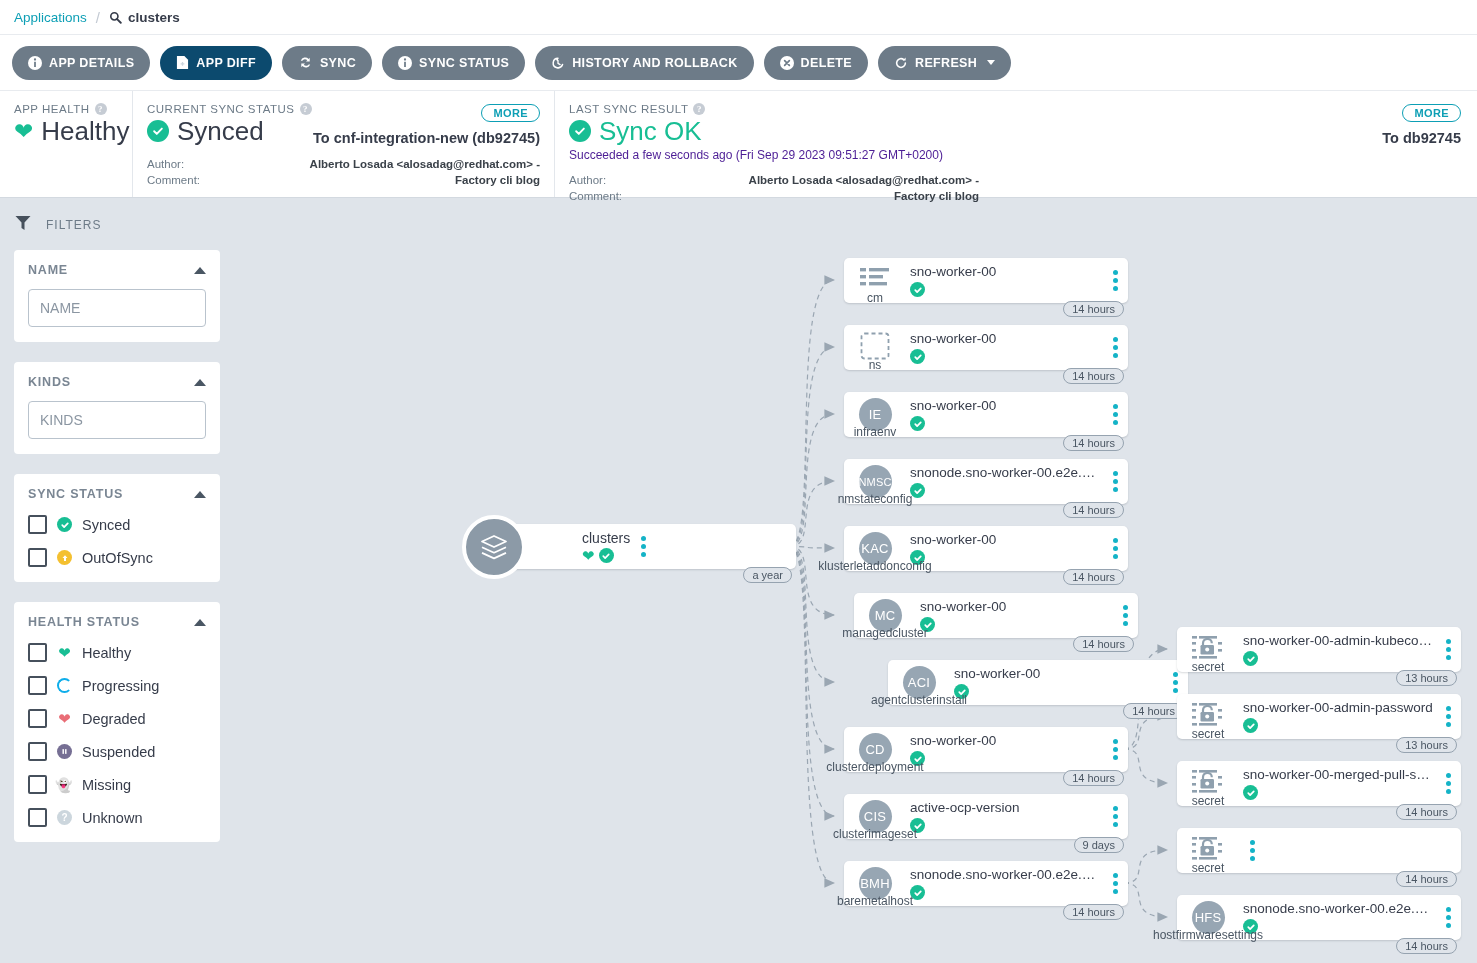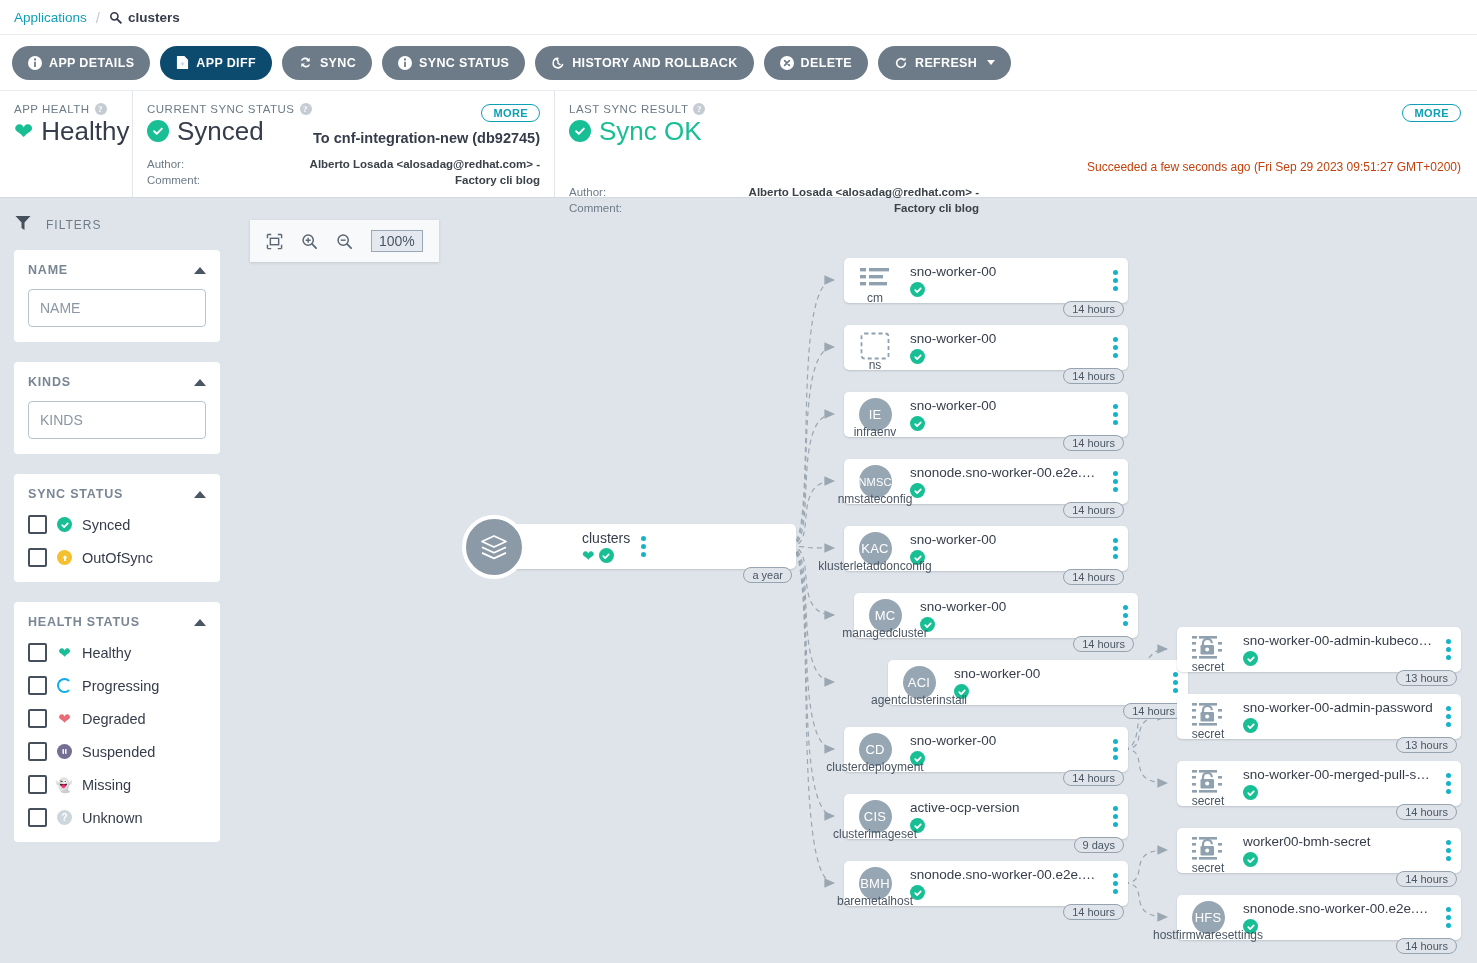--- a/index.html
+++ b/index.html
@@ -63,21 +63,21 @@
   .st-right{ position:absolute; right:14px; top:12px; text-align:right;}
   .more-pill{
     display:inline-block; border:1px solid #0d9fb5; color:#0d9fb5;
     border-radius:11px; font-size:11px; font-weight:bold; padding:2px 11px;
     letter-spacing:.4px; cursor:pointer; background:#fff;
   }
   .to-rev{ font-size:14.5px; font-weight:bold; color:#363c4a; margin-top:8px; white-space:nowrap;}
   .meta-row{ display:flex; font-size:11.5px; margin-top:10px; }
   .meta-lab{ color:#6d7b88; width:95px; flex:none; line-height:1.45;}
   .meta-val{ flex:1; text-align:right; font-weight:bold; color:#3a4149; line-height:1.45;}
-  .succeeded{ font-size:12px; color:#c2410c; margin-top:14px;text-align:right;}
+  .succeeded{ font-size:12px; color:#4c1d95; margin-top:2px;}
 
   
   .main{ position:absolute; left:0; top:198px; right:0; bottom:0; display:flex;border-radius:13px; }
 
   
   .sidebar{ width:234px; flex:none; padding:14px 14px 0 14px; overflow:hidden;}
   .filters-head{ display:flex;align-items:center;gap:14px; margin:2px 0 14px 0;}
   .filters-head .lab{ font-size:12px; color:#6d7b88; letter-spacing:1px;}
   .f-card{ background:#fff; border-radius:4px; padding:13px 14px 15px 14px; margin-bottom:20px;}
   .f-title{ display:flex; justify-content:space-between; align-items:center;
@@ -296,20 +296,21 @@
       <span class="ok-circle">
         <svg width="14" height="14" viewBox="0 0 16 16">
             <path d="M3.6 8.3l3 3 5.8-6" fill="none" stroke="#fff" stroke-width="2.2" stroke-linecap="round" stroke-linejoin="round"></path>
           </svg>
       </span>
       <span>Sync OK</span>
     </div>
     <div class="succeeded">Succeeded a few seconds ago (Fri Sep 29 2023 09:51:27 GMT+0200)</div>
     <div class="st-right" style="right:14px;width:360px">
       <span class="more-pill">MORE</span>
+      <div class="to-rev">To db92745</div>
     </div>
     <div class="meta-row" style="width:410px">
       <div class="meta-lab">
         <div>Author:</div>
         <div>Comment:</div>
       </div>
       <div class="meta-val">
         <div>Alberto Losada &lt;alosadag@redhat.com&gt; -</div>
         <div>Factory cli blog</div>
       </div>
@@ -416,43 +417,20 @@
               <span class="badge-circ" style="background:#ccd6dd;color:#fff;font-size:10px;font-weight:bold">?</span>
             </span>
             <span class="chk-lab">Unknown</span>
           </div>
         </div>
       </div>
   </div>
 
   <div class="graph">
 
-    <div class="zoom-bar">
-      <span>
-        <svg width="17" height="17" viewBox="0 0 18 18">
-            <path d="M1.5 1.5h4M1.5 1.5v4M16.5 1.5h-4M16.5 1.5v4M1.5 16.5h4M1.5 16.5v-4M16.5 16.5h-4M16.5 16.5v-4" stroke="#5b6773" stroke-width="1.5"></path>
-            <rect x="4.6" y="5.6" width="8.8" height="6.8" fill="none" stroke="#5b6773" stroke-width="1.5"></rect>
-          </svg>
-      </span>
-      <span>
-        <svg width="17" height="17" viewBox="0 0 18 18">
-            <circle cx="7.6" cy="7.6" r="5.4" fill="none" stroke="#5b6773" stroke-width="1.6"></circle>
-            <path d="M7.6 5v5.2M5 7.6h5.2" stroke="#5b6773" stroke-width="1.5"></path>
-            <line x1="11.6" y1="11.6" x2="16" y2="16" stroke="#5b6773" stroke-width="1.9" stroke-linecap="round"></line>
-          </svg>
-      </span>
-      <span>
-        <svg width="17" height="17" viewBox="0 0 18 18">
-            <circle cx="7.6" cy="7.6" r="5.4" fill="none" stroke="#5b6773" stroke-width="1.6"></circle>
-            <path d="M5 7.6h5.2" stroke="#5b6773" stroke-width="1.5"></path>
-            <line x1="11.6" y1="11.6" x2="16" y2="16" stroke="#5b6773" stroke-width="1.9" stroke-linecap="round"></line>
-          </svg>
-      </span>
-      <span class="zoom-val">100%</span>
-    </div>
 
     <svg class="edges">
       <defs>
         <marker id="ah" markerWidth="9" markerHeight="8" refX="8" refY="4" orient="auto">
           <path d="M0,0 L9,4 L0,8 z" fill="#9aa6b2"></path>
         </marker>
       </defs>
       <g id="edge-group" fill="none" stroke="#9aa6b2" stroke-width="1.2" stroke-dasharray="5,4" marker-end="url(#ah)">
           <path d="M556,348.5 C585.7,348.5 555,82 600,82"></path>
           <path d="M556,348.5 C585.7,348.5 555,149 600,149"></path>
@@ -841,30 +819,20 @@
                 <rect x="1" y="8" width="4" height="2.6" fill="#8fa0ae"></rect>
                 <rect x="1" y="15" width="4" height="2.6" fill="#8fa0ae"></rect>
                 <rect x="27" y="8" width="4" height="2.6" fill="#8fa0ae"></rect>
                 <rect x="27" y="15" width="4" height="2.6" fill="#8fa0ae"></rect>
                 <path d="M12 11V9.2a4.4 4.4 0 018.8 0" fill="none" stroke="#8fa0ae" stroke-width="2.2"></path>
                 <rect x="9.5" y="11" width="13.5" height="9.5" rx="1.2" fill="#8fa0ae"></rect>
                 <circle cx="16.2" cy="15.6" r="2" fill="#fff"></circle>
               </svg></span>
             <span class="kind-lab">secret</span>
           </div>
-          <div class="body">
-            <div class="nname">worker00-bmh-secret</div>
-            <div class="nstat">
-              <span class="ok-sm">
-                <svg width="10" height="10" viewBox="0 0 16 16">
-                  <path d="M3.6 8.3l3 3 5.8-6" fill="none" stroke="#fff" stroke-width="2.8" stroke-linecap="round" stroke-linejoin="round"></path>
-                </svg>
-              </span>
-            </div>
-          </div>
           <div class="kebab">
             <i></i>
             <i></i>
             <i></i>
           </div>
           <div class="age">14 hours</div>
         </div>
         <div class="node" style="left: 943px; top: 697px; width: 284px;">
           <div class="icon-wrap">
             <span class="avatar lg">HFS</span>

